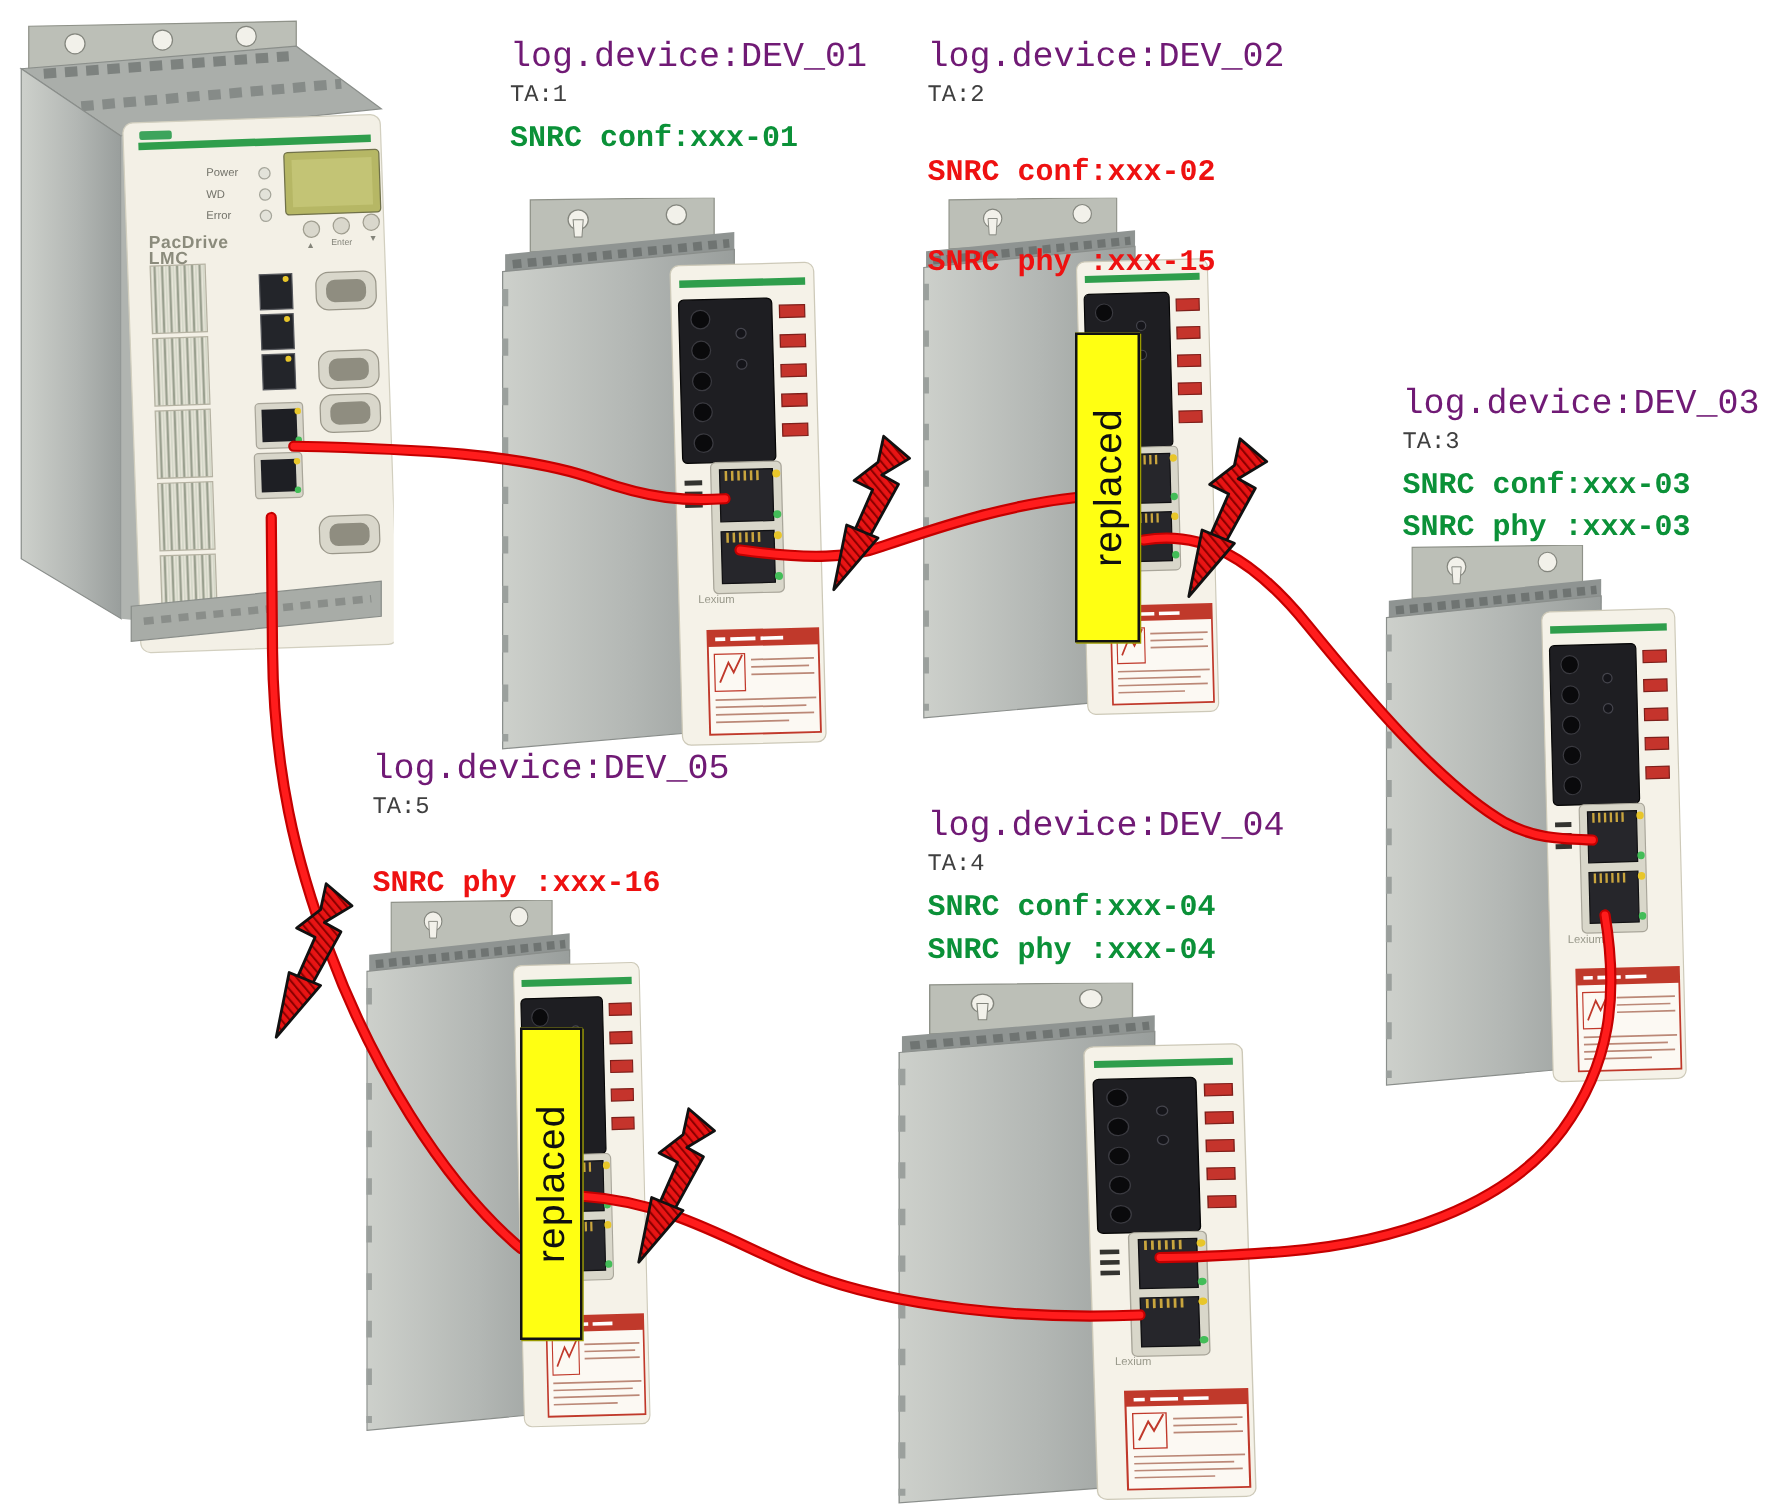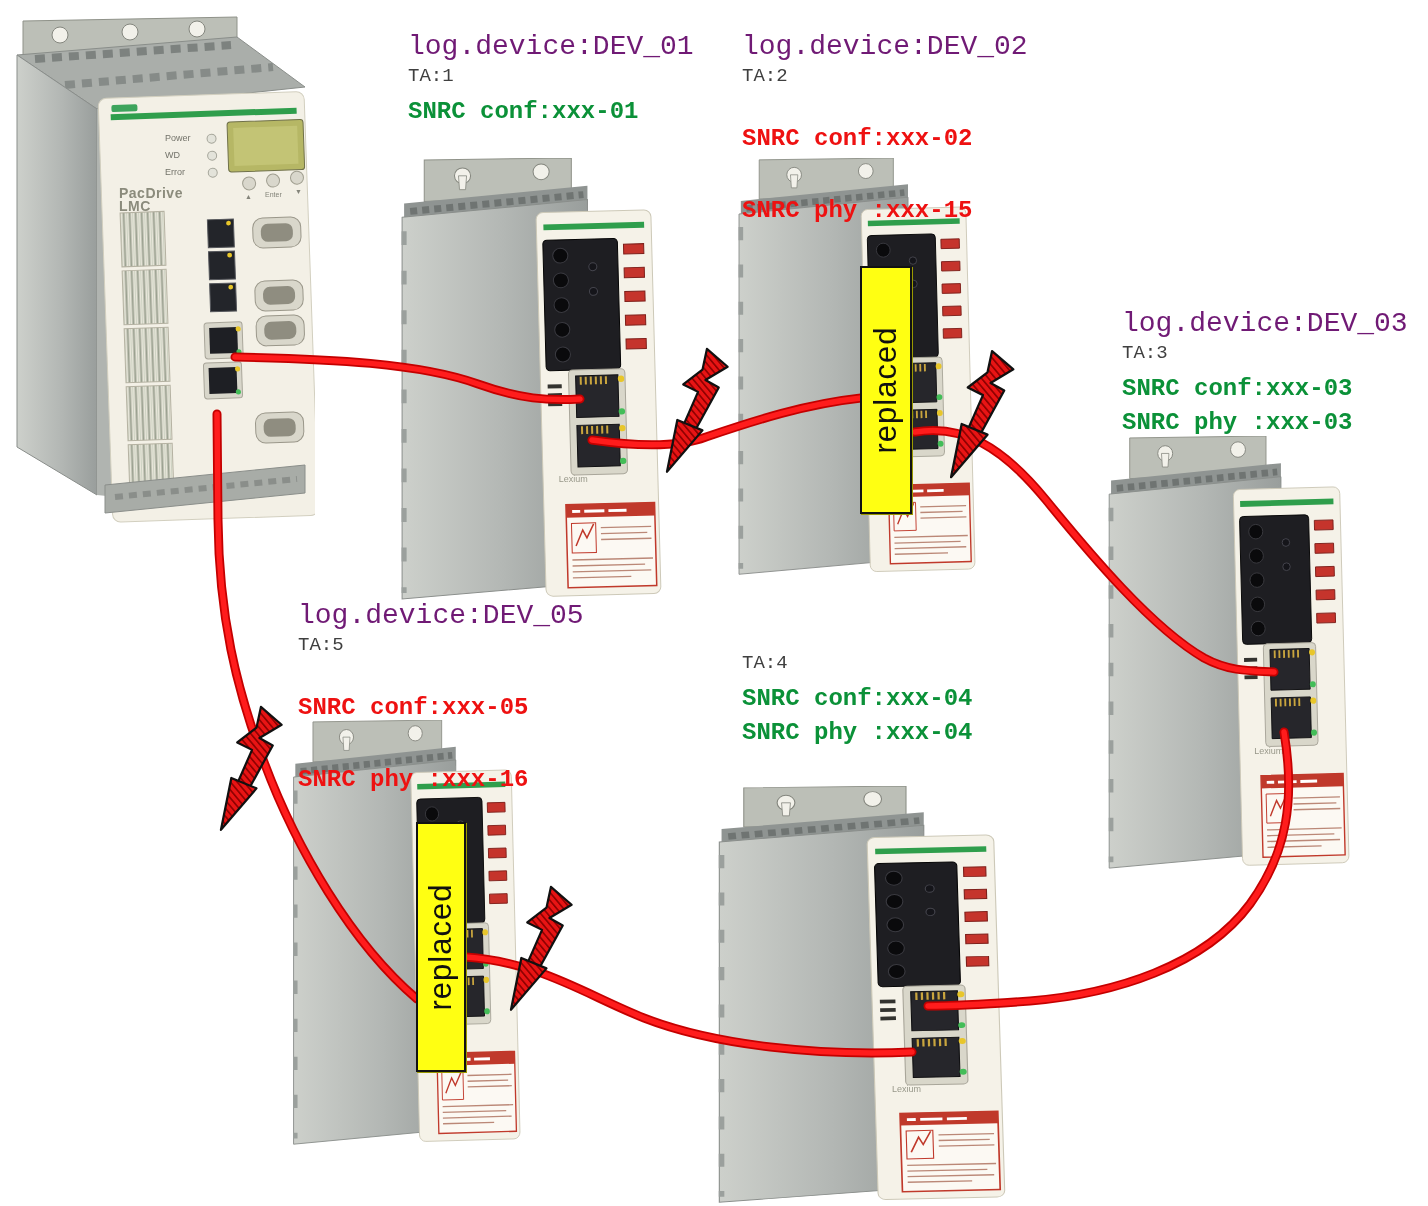--- a/index.html
+++ b/index.html
@@ -243,24 +243,24 @@
     <div class="l-snrc first">SNRC conf:xxx-02</div>
     <div class="l-snrc">SNRC phy :xxx-15</div>
   </div>
   <div class="dev-labels" style="left:1122px;top:310px" data-status="ok">
     <div class="l-name">log.device:DEV_03</div>
     <div class="l-ta">TA:3</div>
     <div class="l-snrc first">SNRC conf:xxx-03</div>
     <div class="l-snrc">SNRC phy :xxx-03</div>
   </div>
   <div class="dev-labels" style="left:742px;top:648px" data-status="ok">
+    <div class="l-name">log.device:DEV_04</div>
     <div class="l-ta">TA:4</div>
     <div class="l-snrc first">SNRC conf:xxx-04</div>
     <div class="l-snrc">SNRC phy :xxx-04</div>
   </div>
   <div class="dev-labels" style="left:298px;top:602px" data-status="error">
     <div class="l-name">log.device:DEV_05</div>
     <div class="l-ta">TA:5</div>
-    <div class="l-snrc first">SNRC conf:xxx-05</div>
     <div class="l-snrc">SNRC phy :xxx-16</div>
   </div>
 
 </div>
 
 </body></html>

